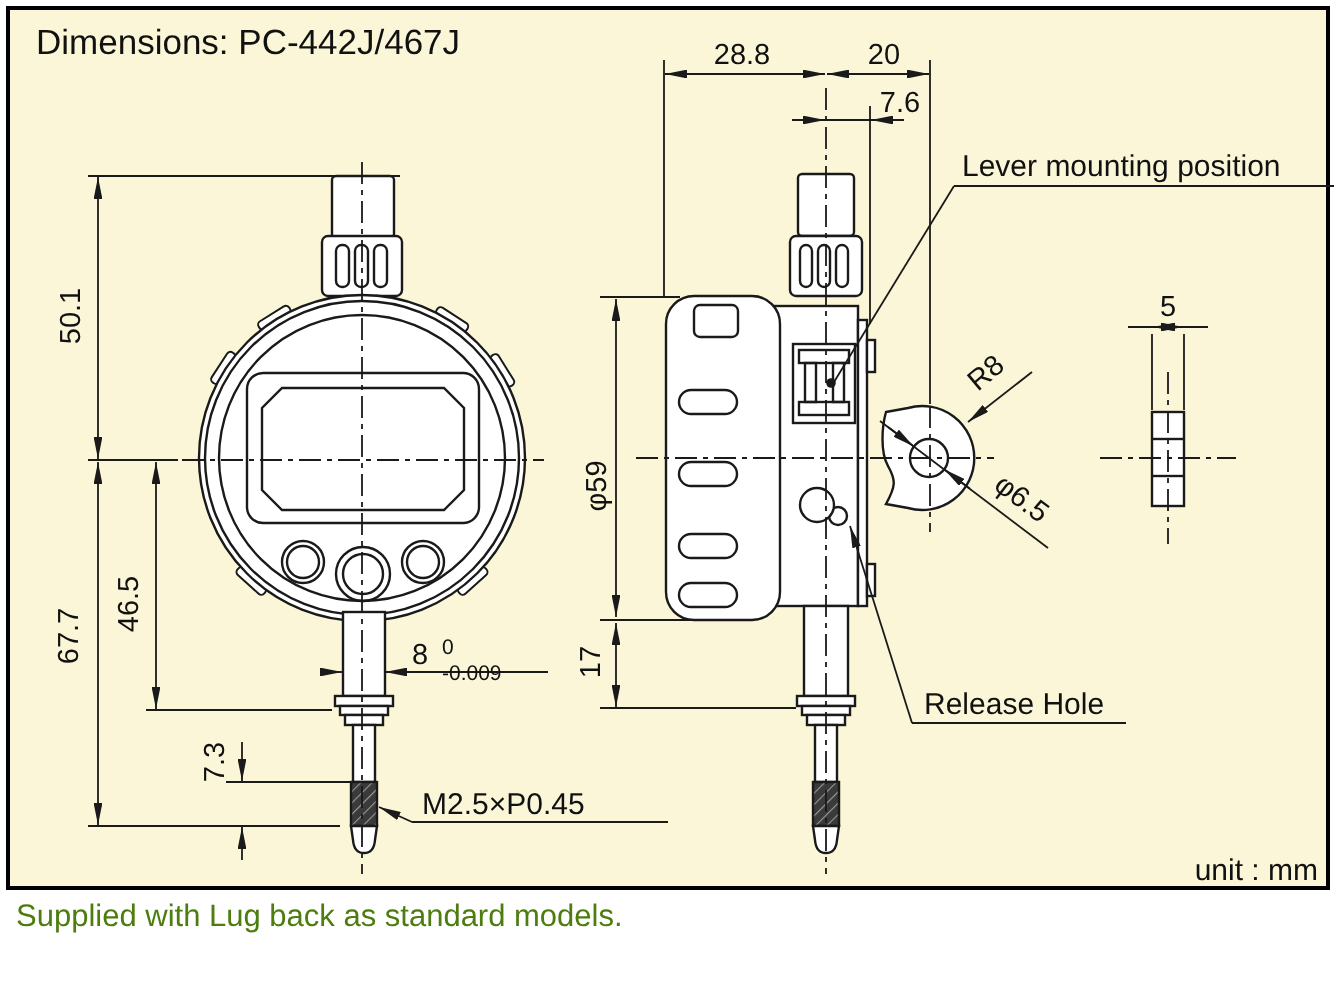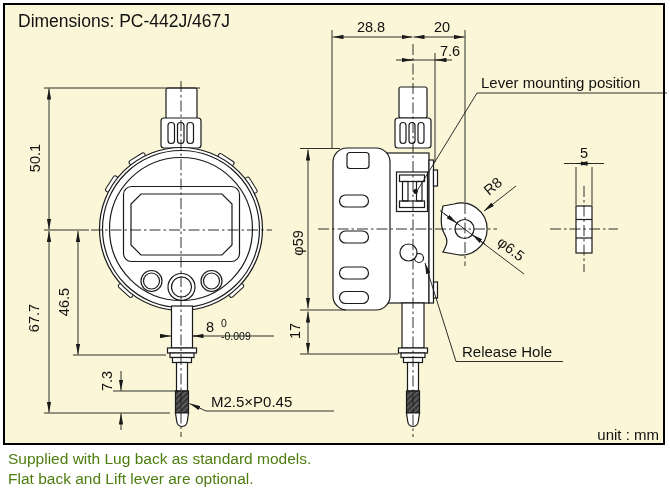--- a/index.html
+++ b/index.html
@@ -222,16 +222,15 @@
 
     <g>
       <text class="callout" x="481" y="88">Lever mounting position</text>
       <text class="callout" x="462" y="357">Release Hole</text>
       <text class="callout" x="659" y="440" text-anchor="end">unit : mm</text>
     </g>
   </svg>
 
   <div class="notes">
     <div>Supplied with Lug back as standard models.</div>
-    <div>Flat back and Lift lever are optional.</div>
   </div>
 
 </div>
 
 </body></html>

